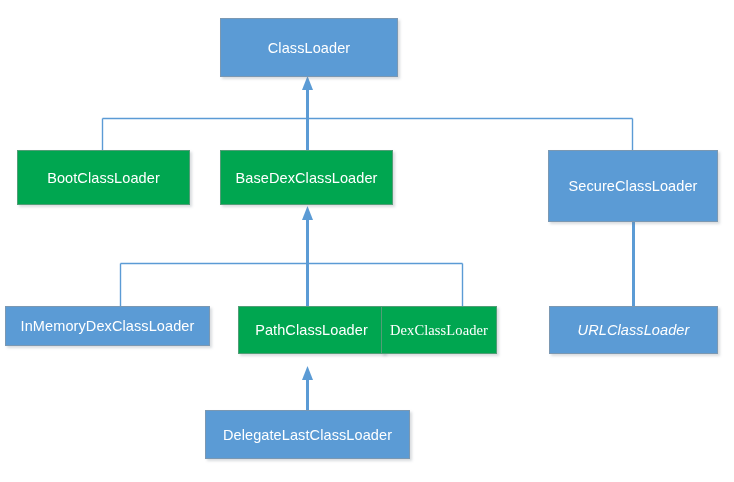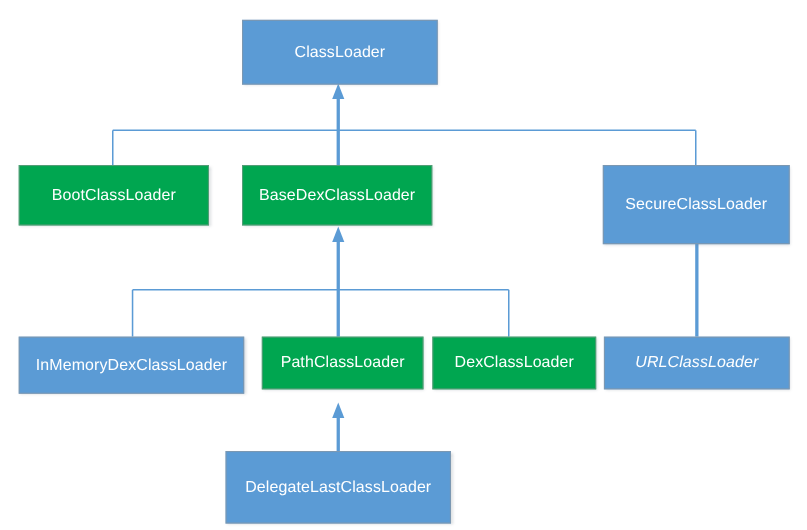--- a/index.html
+++ b/index.html
@@ -92,33 +92,33 @@
   </div>
 
   <div class="node green" style="left:17px;  top:150px; width:173px; height:55px;">
     <span>BootClassLoader</span>
   </div>
 
   <div class="node blue" style="left:548px; top:150px; width:170px; height:72px;">
     <span>SecureClassLoader</span>
   </div>
 
-  <div class="node blue" style="left:17px;  top:306px; width:205px; height:52px;">
+  <div class="node blue" style="left:5px;  top:306px; width:205px; height:40px;">
     <span>InMemoryDexClassLoader</span>
   </div>
 
   <div class="node green" style="left:238px; top:306px; width:147px; height:48px;">
     <span>PathClassLoader</span>
   </div>
 
-  <div class="node green" style="left:393px; top:306px; width:149px; height:48px;">
+  <div class="node green" style="left:381px; top:306px; width:116px; height:48px;font-family:Liberation Serif, serif;">
     <span>DexClassLoader</span>
   </div>
 
   <div class="node blue" style="left:549px; top:306px; width:169px; height:48px;font-style:italic;">
     <span>URLClassLoader</span>
   </div>
 
-  <div class="node blue" style="left:205px; top:410px; width:205px; height:66px;">
+  <div class="node blue" style="left:205px; top:410px; width:205px; height:49px;">
     <span>DelegateLastClassLoader</span>
   </div>
 
 </div>
 
 </body></html>

